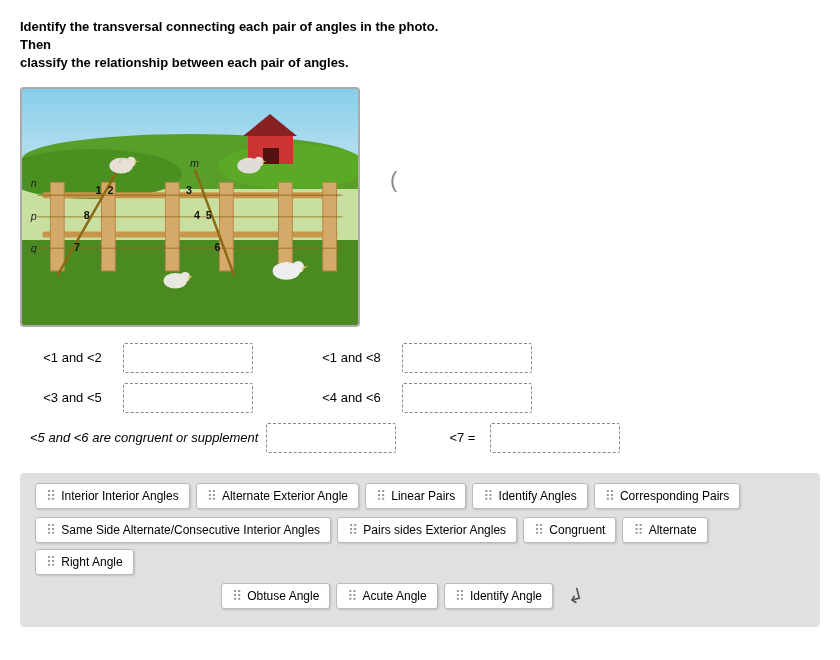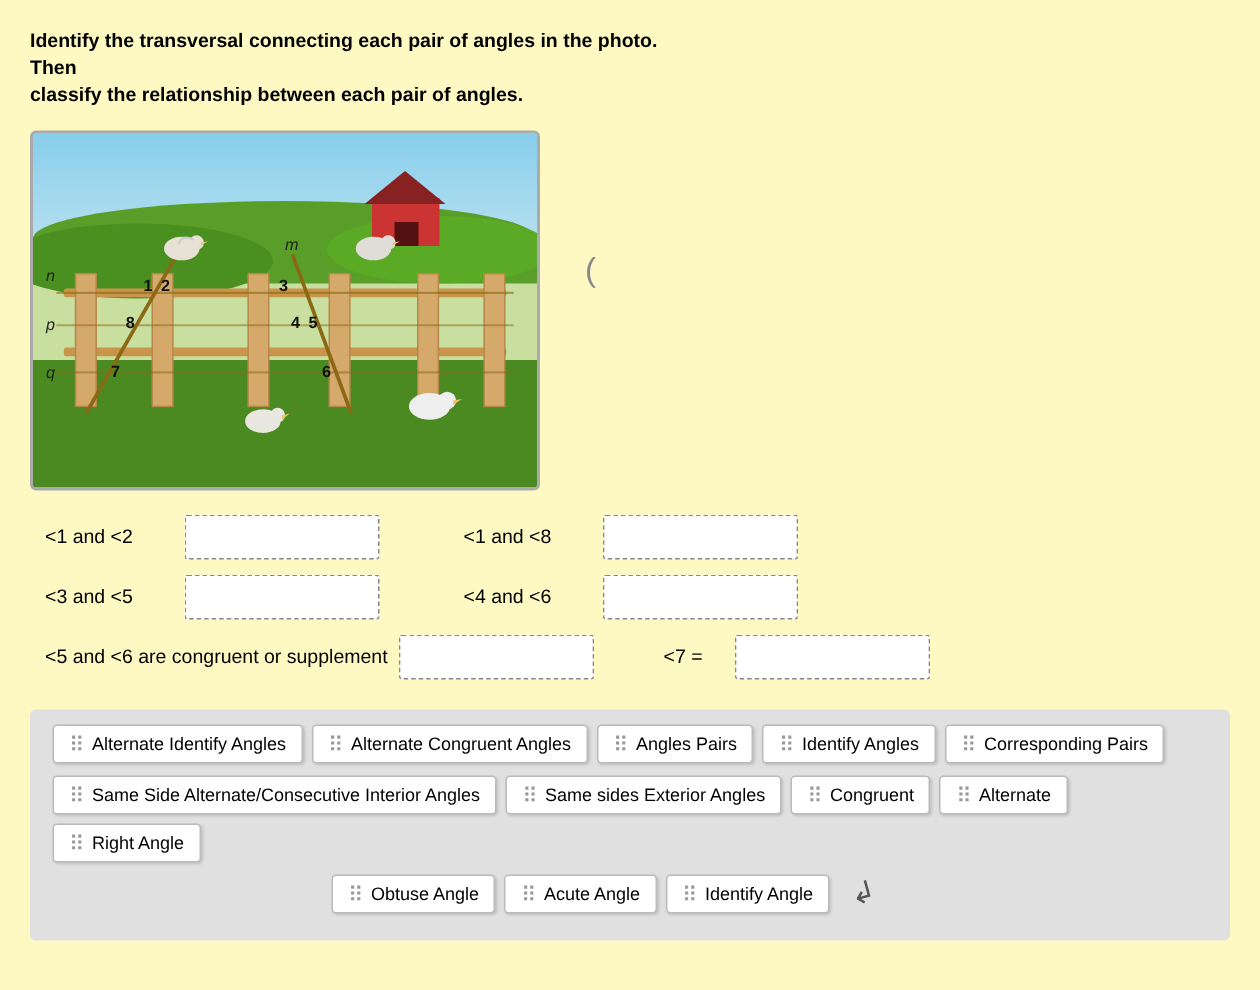--- a/index.html
+++ b/index.html
@@ -5,21 +5,21 @@
     * { box-sizing: border-box; margin: 0; padding: 0; }
     body {
       background: #e8e8e8;
       font-family: Arial, sans-serif;
       font-size: 13px;
       width: 840px;
       min-height: 660px;
       position: relative;
     }
     .main-container {
-      background: #fef9c3;
+      background: #ffffff;
       width: 840px;
       min-height: 660px;
       padding: 18px 20px;
     }
     .instructions {
       font-size: 13px;
       font-weight: bold;
       margin-bottom: 14px;
       line-height: 1.4;
       max-width: 420px;
@@ -87,20 +87,21 @@
     .answer-row {
       display: flex;
       align-items: center;
       margin-bottom: 10px;
       flex-wrap: wrap;
       gap: 8px;
     }
     .answer-label {
       font-size: 13px;
       min-width: 85px;
+      text-align: center;
     }
     .answer-box {
       border: 1.5px dashed #888;
       width: 130px;
       height: 30px;
       background: white;
       display: inline-block;
       border-radius: 2px;
     }
     
@@ -246,61 +247,61 @@
 
     <div class="answer-row">
       <span class="answer-label">&lt;3 and &lt;5</span>
       <div class="answer-box"></div>
       <span style="display:inline-block;width:40px;"></span>
       <span class="answer-label">&lt;4 and &lt;6</span>
       <div class="answer-box"></div>
     </div>
 
     <div class="answer-row">
-      <span class="answer-label" style="min-width:220px;">&lt;5 and &lt;6 are congruent or supplement</span>
+      <span class="answer-label" style="min-width:220px;font-style:italic;">&lt;5 and &lt;6 are congruent or supplement</span>
       <div class="answer-box"></div>
       <span style="display:inline-block;width:30px;"></span>
       <span class="answer-label" style="min-width:40px;">&lt;7 =</span>
       <div class="answer-box"></div>
     </div>
   </div>
 
   <div class="tiles-section">
 
     <div class="tiles-row">
       <div class="tile">
         <span class="tile-dots">⠿</span>
-        <span>Alternate Identify Angles</span>
-      </div>
-      <div class="tile">
-        <span class="tile-dots">⠿</span>
-        <span>Alternate Congruent Angles</span>
-      </div>
-      <div class="tile">
-        <span class="tile-dots">⠿</span>
-        <span>Angles Pairs</span>
+        <span>Interior Interior Angles</span>
+      </div>
+      <div class="tile">
+        <span class="tile-dots">⠿</span>
+        <span>Alternate Exterior Angle</span>
+      </div>
+      <div class="tile">
+        <span class="tile-dots">⠿</span>
+        <span>Linear Pairs</span>
       </div>
       <div class="tile">
         <span class="tile-dots">⠿</span>
         <span>Identify Angles</span>
       </div>
       <div class="tile">
         <span class="tile-dots">⠿</span>
         <span>Corresponding Pairs</span>
       </div>
     </div>
 
     <div class="tiles-row">
       <div class="tile">
         <span class="tile-dots">⠿</span>
         <span>Same Side Alternate/Consecutive Interior Angles</span>
       </div>
       <div class="tile">
         <span class="tile-dots">⠿</span>
-        <span>Same sides Exterior Angles</span>
+        <span>Pairs sides Exterior Angles</span>
       </div>
       <div class="tile">
         <span class="tile-dots">⠿</span>
         <span>Congruent</span>
       </div>
       <div class="tile">
         <span class="tile-dots">⠿</span>
         <span>Alternate</span>
       </div>
       <div class="tile">

